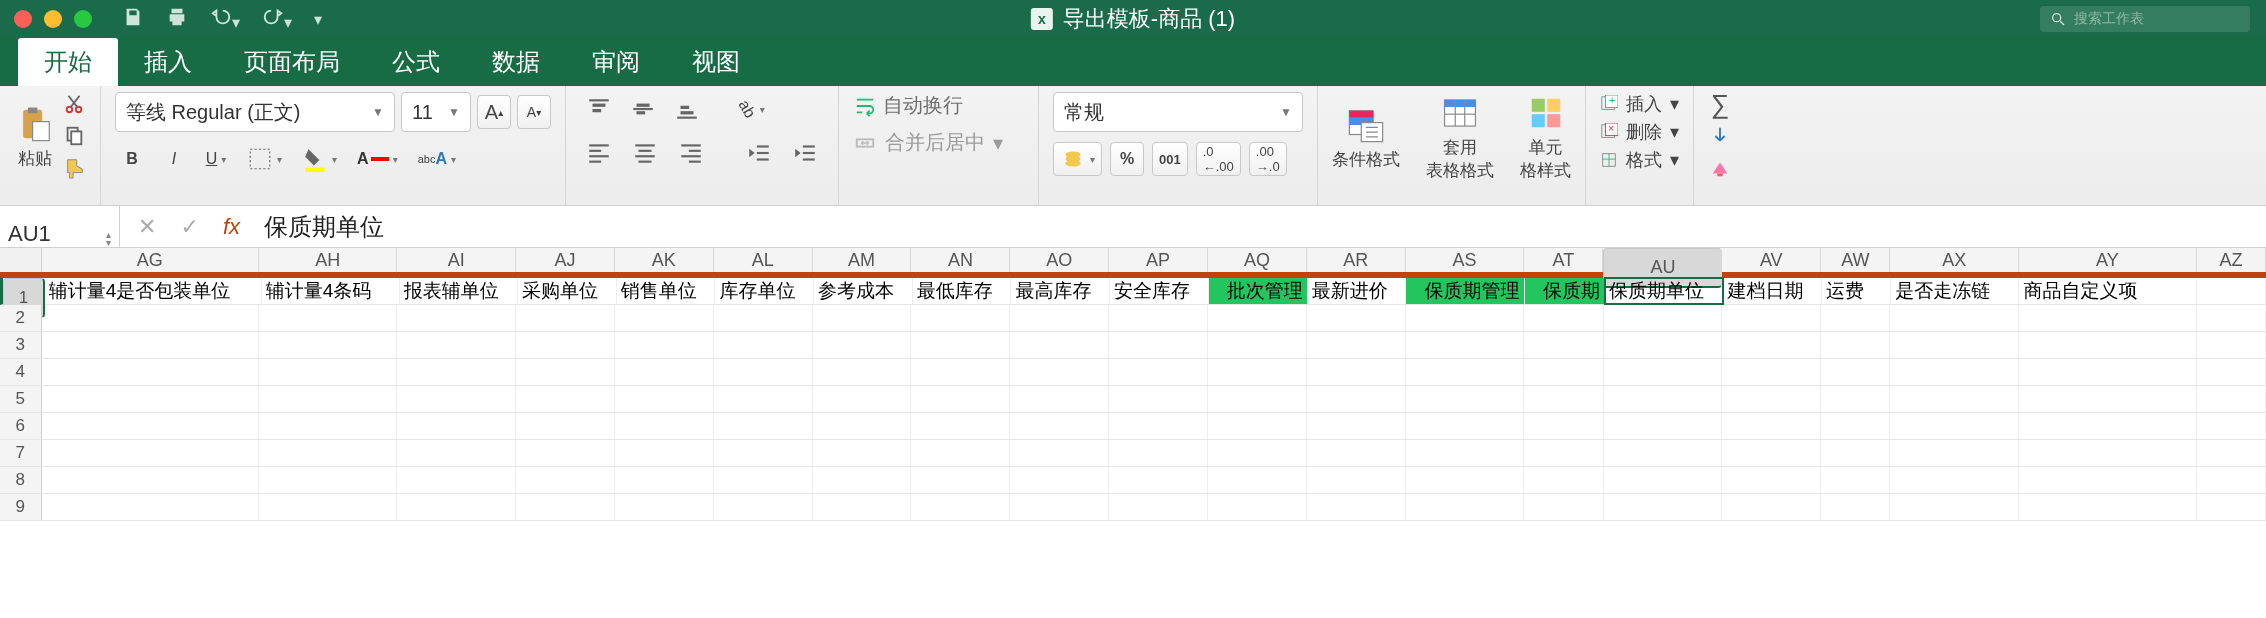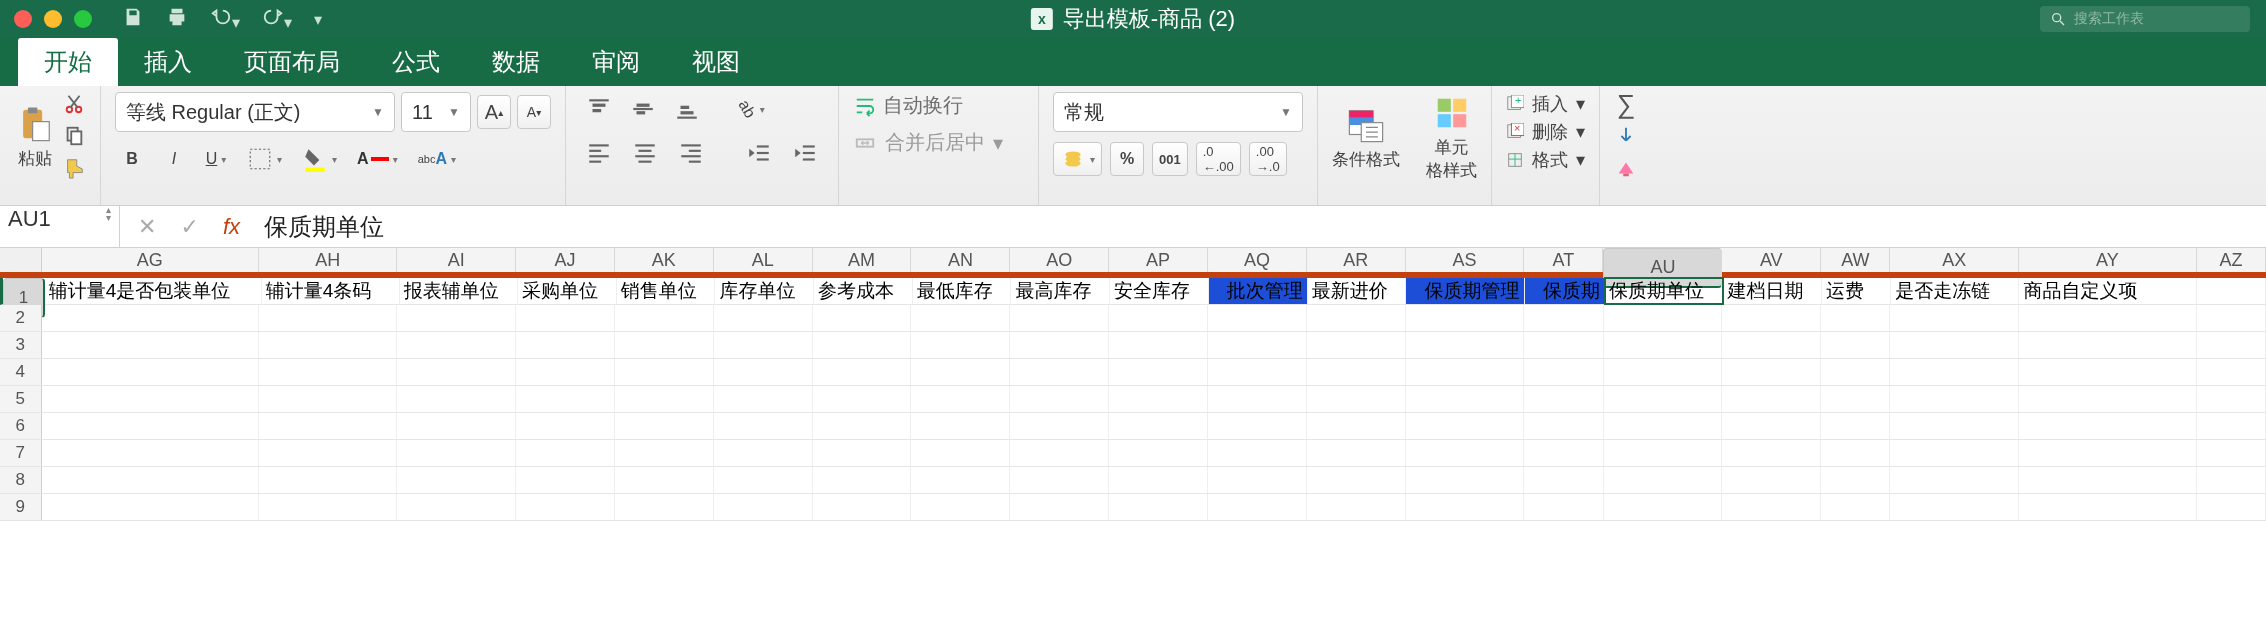--- a/index.html
+++ b/index.html
@@ -38,37 +38,37 @@
 .sel { height:40px; border:1px solid #c8c8c8; background:#fff; border-radius:4px; display:flex;align-items:center; padding:0 10px; font-size:20px; color:#333;}
 .sel .dd{margin-left:auto;font-size:12px;color:#777;padding-left:10px;}
 .smallico { width:24px;height:24px; display:flex;align-items:center;justify-content:center;}
 .smallico svg{width:22px;height:22px;}
 .lbltxt{font-size:20px;color:#6e6e6e;}
 .mergewrap{display:flex;align-items:center;gap:10px;color:#9a9a9a;font-size:20px;}
 .row2{display:flex;align-items:center;gap:8px;margin-top:10px;}
 
 
 .fbar { height:42px; display:flex; align-items:center; border-bottom:1px solid #d0d0d0; background:#fff; }
-.namebox { width:120px; height:100%; border-right:1px solid #d0d0d0; display:flex;align-items:flex-start;justify-content:space-between; padding:0 8px; font-size:22px; color:#333;}
+.namebox { width:120px; height:100%; border-right:1px solid #d0d0d0; display:flex;align-items:flex-end;justify-content:space-between; padding:0 8px; font-size:22px; color:#333;}
 .namebox .spin{display:flex;flex-direction:column;line-height:8px;font-size:10px;color:#888;}
 .fctrl{display:flex;align-items:center;gap:24px;padding:0 18px;color:#aaa;font-size:22px;}
 .fctrl .fx{font-style:italic;color:#c2410c;}
 .fval{font-size:24px;color:#222;padding-left:6px;}
 
 
 .gridwrap{position:relative;}
 .colhdrs{display:flex;height:30px;background:#f4f4f4;border-bottom:6px solid #c2410c;}
 .corner{width:42px;border-right:1px solid #cfcfcf;background:#f0f0f0;}
 .ch{border-right:1px solid #d9d9d9;display:flex;align-items:center;justify-content:center;font-size:18px;color:#555;background:#f4f4f4;}
 .ch.sel{background:#d8d8d8;border-bottom:2px solid #176b45;}
 .row{display:flex;height:27px;border-bottom:1px solid #e6e6e6;}
 .rh{width:42px;background:#f4f4f4;border-right:1px solid #cfcfcf;display:flex;align-items:center;justify-content:center;font-size:17px;color:#555;}
 .rh.sel{background:#d8d8d8;border-right:2px solid #176b45;}
 .cell{border-right:1px solid #eee;font-size:19px;color:#000;display:flex;align-items:center;padding:0 4px;white-space:nowrap;overflow:visible;}
-.cell.hl{background:#1d4ed8;padding-left:18px;}
+.cell.hl{background:#22c55e;padding-left:18px;}
 .cell.active{outline:2px solid #176b45;outline-offset:-1px;z-index:2;position:relative;}
 .row.first{border-left:3px solid #176b45;}
 
 
 .cellsbtns{display:flex;flex-direction:column;gap:4px;font-size:18px;color:#444;}
 .cellsbtns .cbtn{display:flex;align-items:center;gap:8px;white-space:nowrap;}
 .cellsbtns svg{width:18px;height:18px;}
 
 
 .isvg{width:26px;height:26px;}
@@ -92,21 +92,21 @@
     <span><svg viewBox="0 0 24 24">
           <path fill="none" stroke="#cfe4d8" stroke-width="2" d="M14 5a7 7 0 1 1-7 7M3 8l4-3v6z"></path>
         </svg><span class="sep">▾</span></span>
     <span><svg viewBox="0 0 24 24">
           <path fill="none" stroke="#cfe4d8" stroke-width="2" d="M10 5a7 7 0 1 0 7 7M21 8l-4-3v6z"></path>
         </svg><span class="sep">▾</span></span>
     <span class="sep">▾</span>
   </div>
   <div class="title-center">
     <span class="xicon">x</span>
-    <span>导出模板-商品 (2)</span>
+    <span>导出模板-商品 (1)</span>
   </div>
   <div class="searchbox">
     <svg viewBox="0 0 24 24">
         <circle cx="10" cy="10" r="6" fill="none" stroke="#cfe4d8" stroke-width="2"></circle>
         <line x1="15" y1="15" x2="21" y2="21" stroke="#cfe4d8" stroke-width="2"></line>
       </svg>
     <span>搜索工作表</span>
   </div>
 </div>
 
@@ -346,20 +346,33 @@
         <span class="ic">
             <svg viewBox="0 0 32 32">
               <rect x="2" y="4" width="20" height="20" fill="#fff" stroke="#888"></rect>
               <rect x="2" y="4" width="20" height="6" fill="#e26"></rect>
               <rect x="2" y="10" width="20" height="6" fill="#4a90e2"></rect>
               <rect x="12" y="14" width="18" height="16" fill="#fff" stroke="#888"></rect>
               <path d="M16 18h10M16 22h10M16 26h10" stroke="#888"></path>
             </svg>
           </span>
         <span>条件格式</span>
+      </div>
+      <div class="bigbtn">
+        <span class="ic">
+            <svg viewBox="0 0 32 32">
+              <rect x="3" y="5" width="26" height="22" fill="#fff" stroke="#888"></rect>
+              <rect x="3" y="5" width="26" height="6" fill="#4a90e2"></rect>
+              <line x1="12" y1="5" x2="12" y2="27" stroke="#888"></line>
+              <line x1="20" y1="5" x2="20" y2="27" stroke="#888"></line>
+              <line x1="3" y1="17" x2="29" y2="17" stroke="#888"></line>
+            </svg>
+          </span>
+        <span style="white-space:pre;text-align:center;">套用
+表格格式</span>
       </div>
       <div class="bigbtn">
         <span class="ic">
             <svg viewBox="0 0 32 32">
               <rect x="4" y="4" width="11" height="11" fill="#9c6"></rect>
               <rect x="17" y="4" width="11" height="11" fill="#fc6"></rect>
               <rect x="4" y="17" width="11" height="11" fill="#6cf"></rect>
               <rect x="17" y="17" width="11" height="11" fill="#f99"></rect>
             </svg>
           </span>

